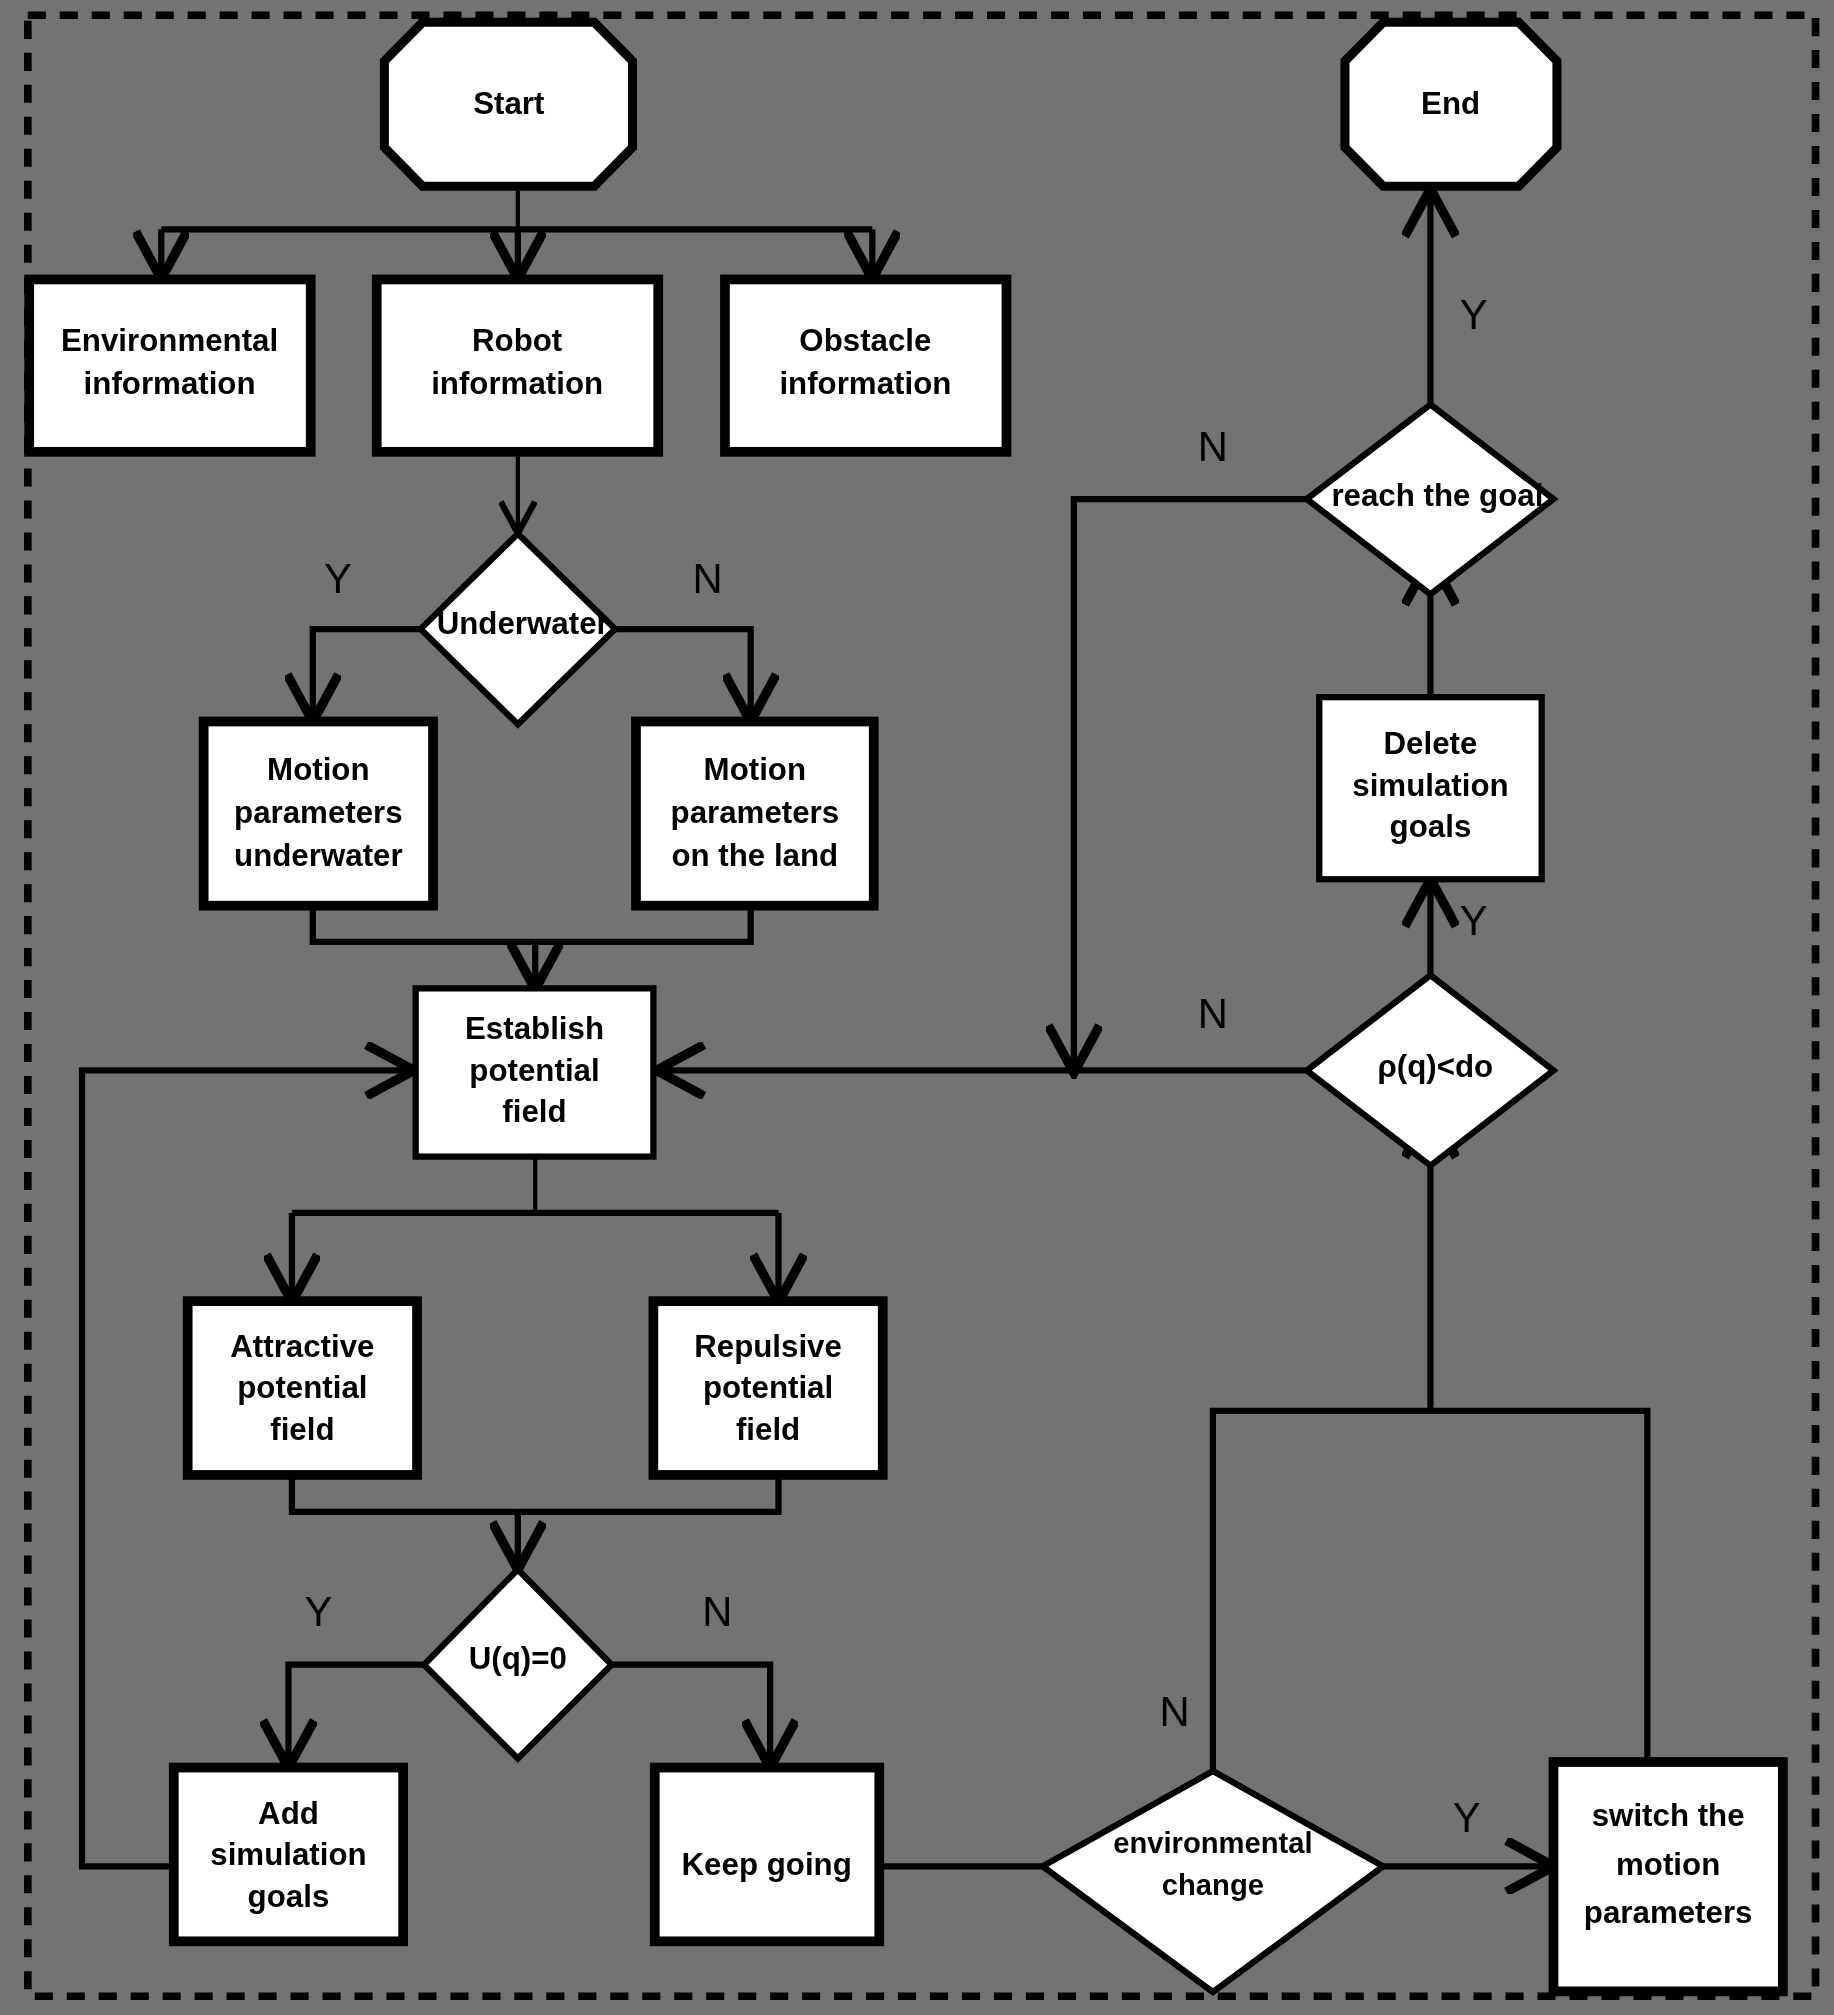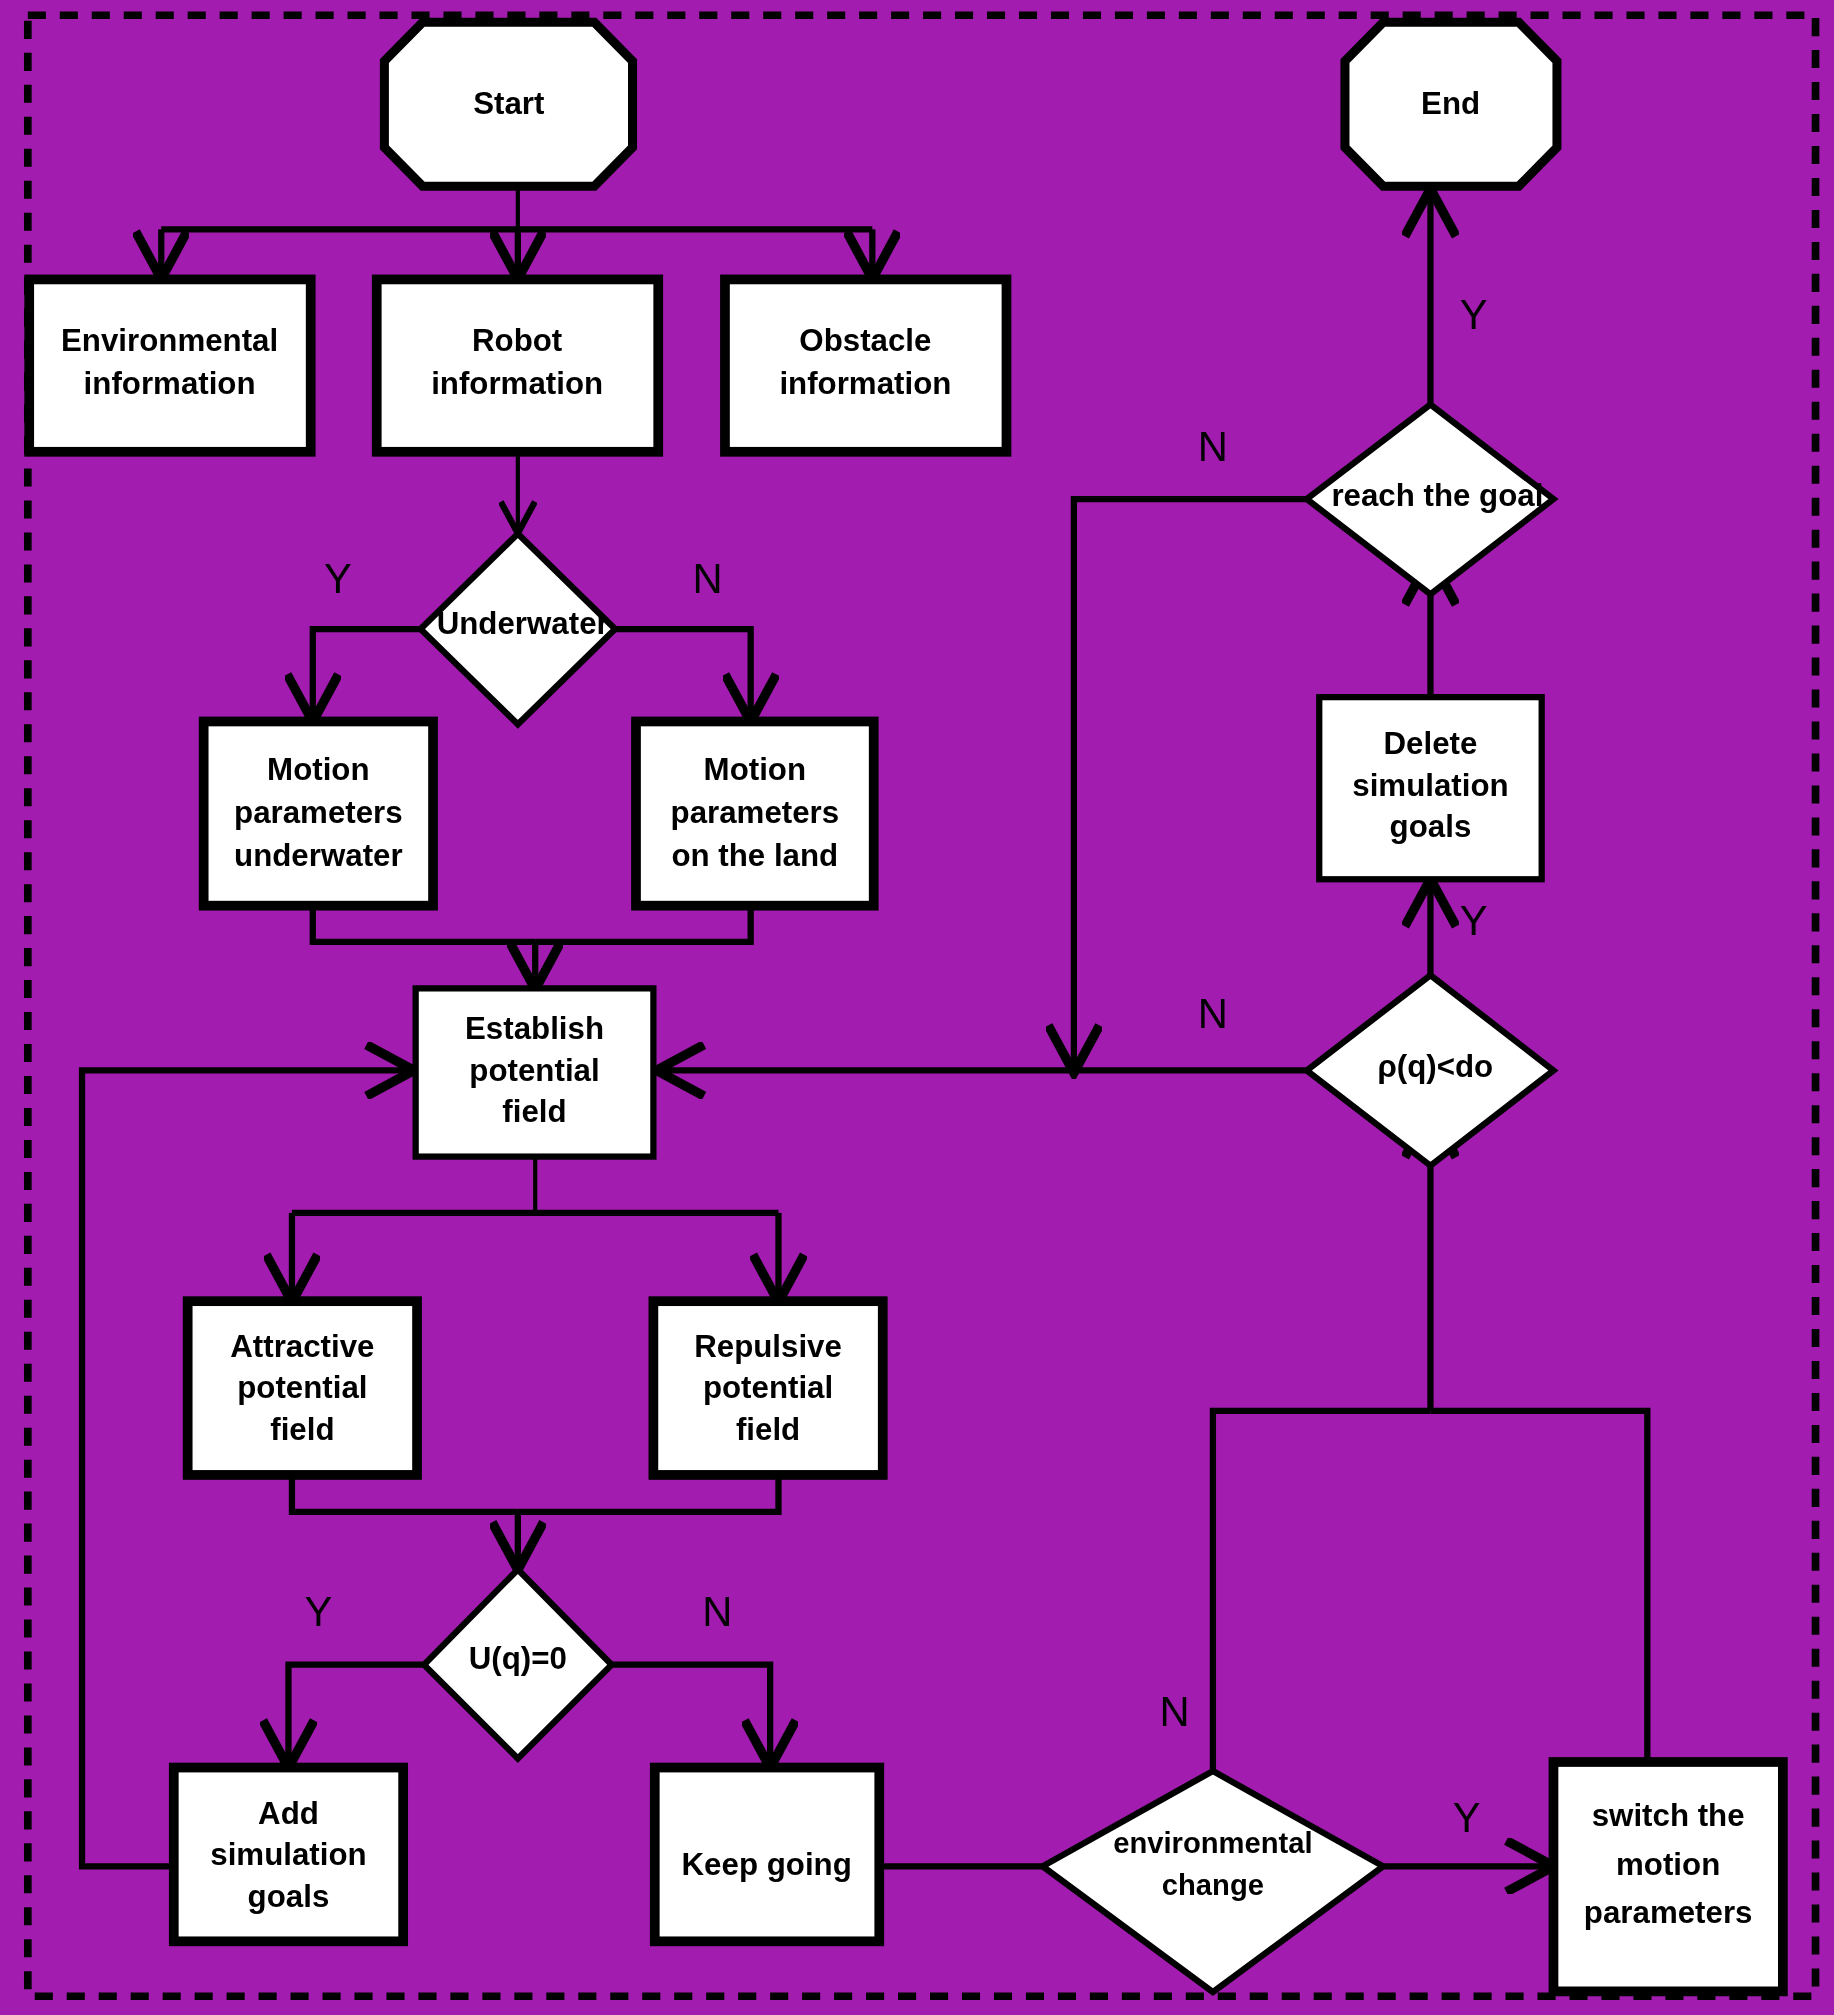--- a/index.html
+++ b/index.html
@@ -4,21 +4,21 @@
 <style>
   html, body {
     margin: 0;
     padding: 0;
     background: #ffffff;
   }
   #stage {
     position: relative;
     width: 1835px;
     height: 2015px;
-    background: #a21caf;
+    background: #737373;
     font-family: "Liberation Sans", sans-serif;
   }
   svg#flow {
     position: absolute;
     left: 0; top: 0;
     width: 1835px;
     height: 2015px;
     display: block;
   }
   .node-box {

